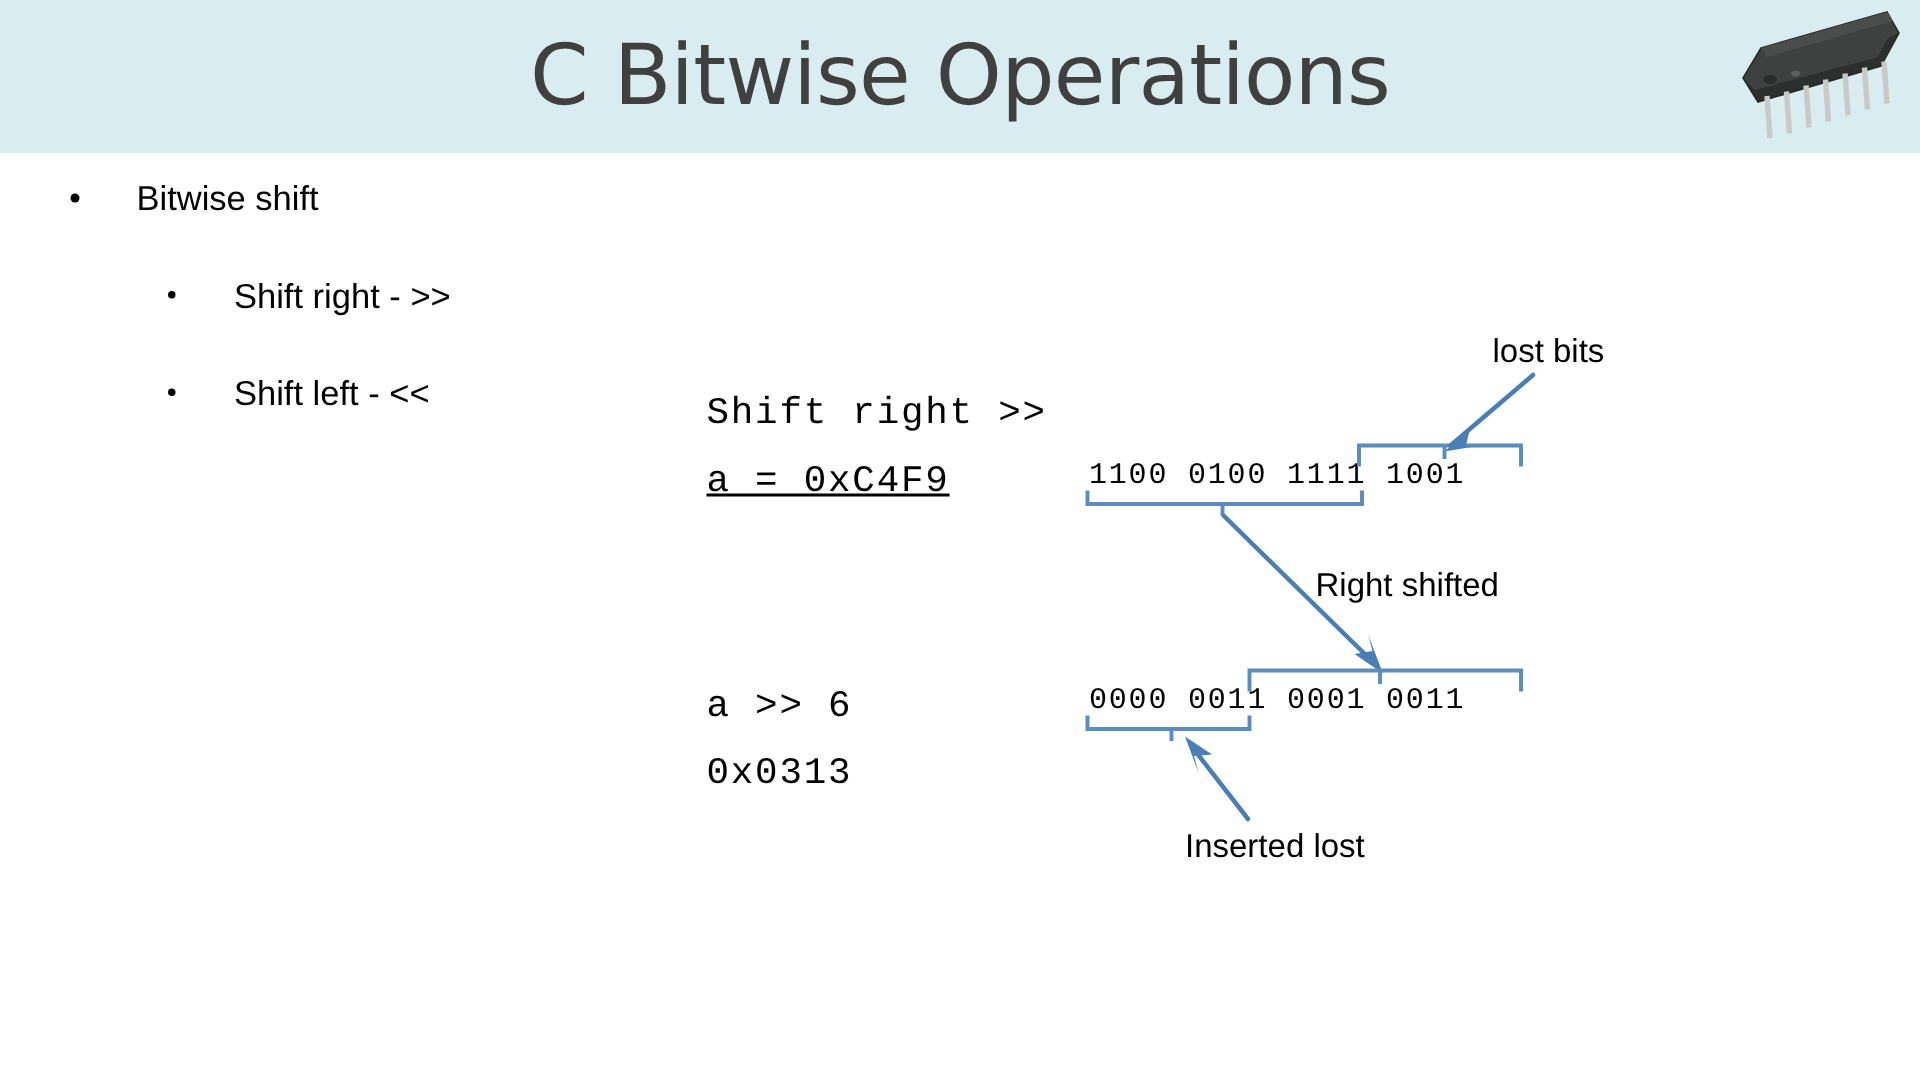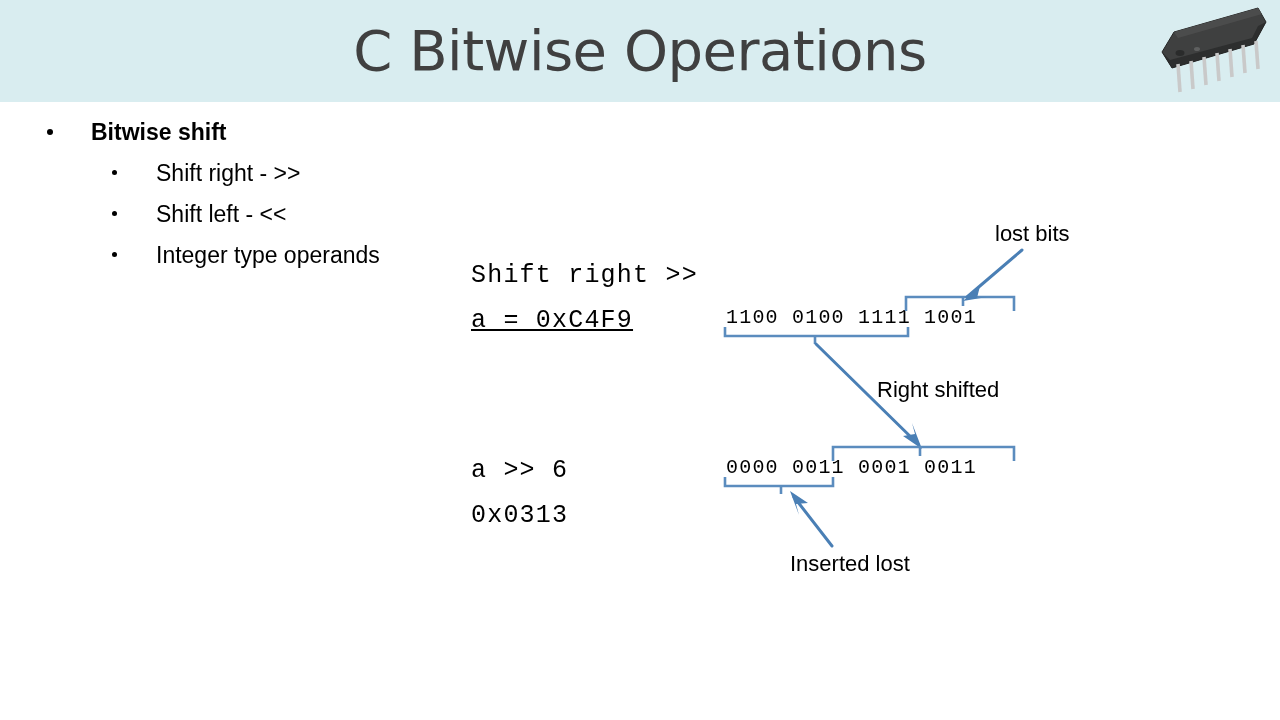--- a/index.html
+++ b/index.html
@@ -57,42 +57,42 @@
     left: 0;
     top: 112px;
     width: 470px;
   }
   .bullet-row {
     position: relative;
     display: block;
     white-space: nowrap;
   }
   .bullet-row.lvl1 { height: 41px; }
-  .bullet-row.lvl2 { height: 41px; }
+  .bullet-row.lvl2 { height: 41px; margin-top: 24px; }
 
   .bullet-dot {
     position: absolute;
     width: 6px;
     height: 6px;
     border-radius: 50%;
     background: #000000;
   }
   .lvl1 .bullet-dot { left: 47px;  top: 17px; }
   .lvl2 .bullet-dot { left: 112px; top: 17px; width: 5px; height: 5px; }
 
   .bullet-text {
     position: absolute;
     top: 0;
     line-height: 41px;
     color: #000000;
   }
   .lvl1 .bullet-text {
     left: 91px;
     font-size: 23px;
-    font-weight: bold;
+    font-weight: normal;
   }
   .lvl2 .bullet-text {
     left: 156px;
     font-size: 23px;
     font-weight: normal;
   }
 
   
   #diagram {
     position: absolute;
@@ -199,24 +199,20 @@
   <div class="bullet-row lvl2">
     <span class="bullet-dot"></span>
     <span class="bullet-text">Shift right - &gt;&gt;</span>
   </div>
 
   <div class="bullet-row lvl2">
     <span class="bullet-dot"></span>
     <span class="bullet-text">Shift left - &lt;&lt;</span>
   </div>
 
-  <div class="bullet-row lvl2">
-    <span class="bullet-dot"></span>
-    <span class="bullet-text">Integer type operands</span>
-  </div>
 
 </div>
 
 <div id="diagram">
 
   <div class="code-line" id="code-shift-right">Shift right &gt;&gt;</div>
   <div class="code-line" id="code-a-assign">a = 0xC4F9</div>
   <div class="code-line" id="code-a-shift">a &gt;&gt; 6</div>
   <div class="code-line" id="code-a-result">0x0313</div>
 

